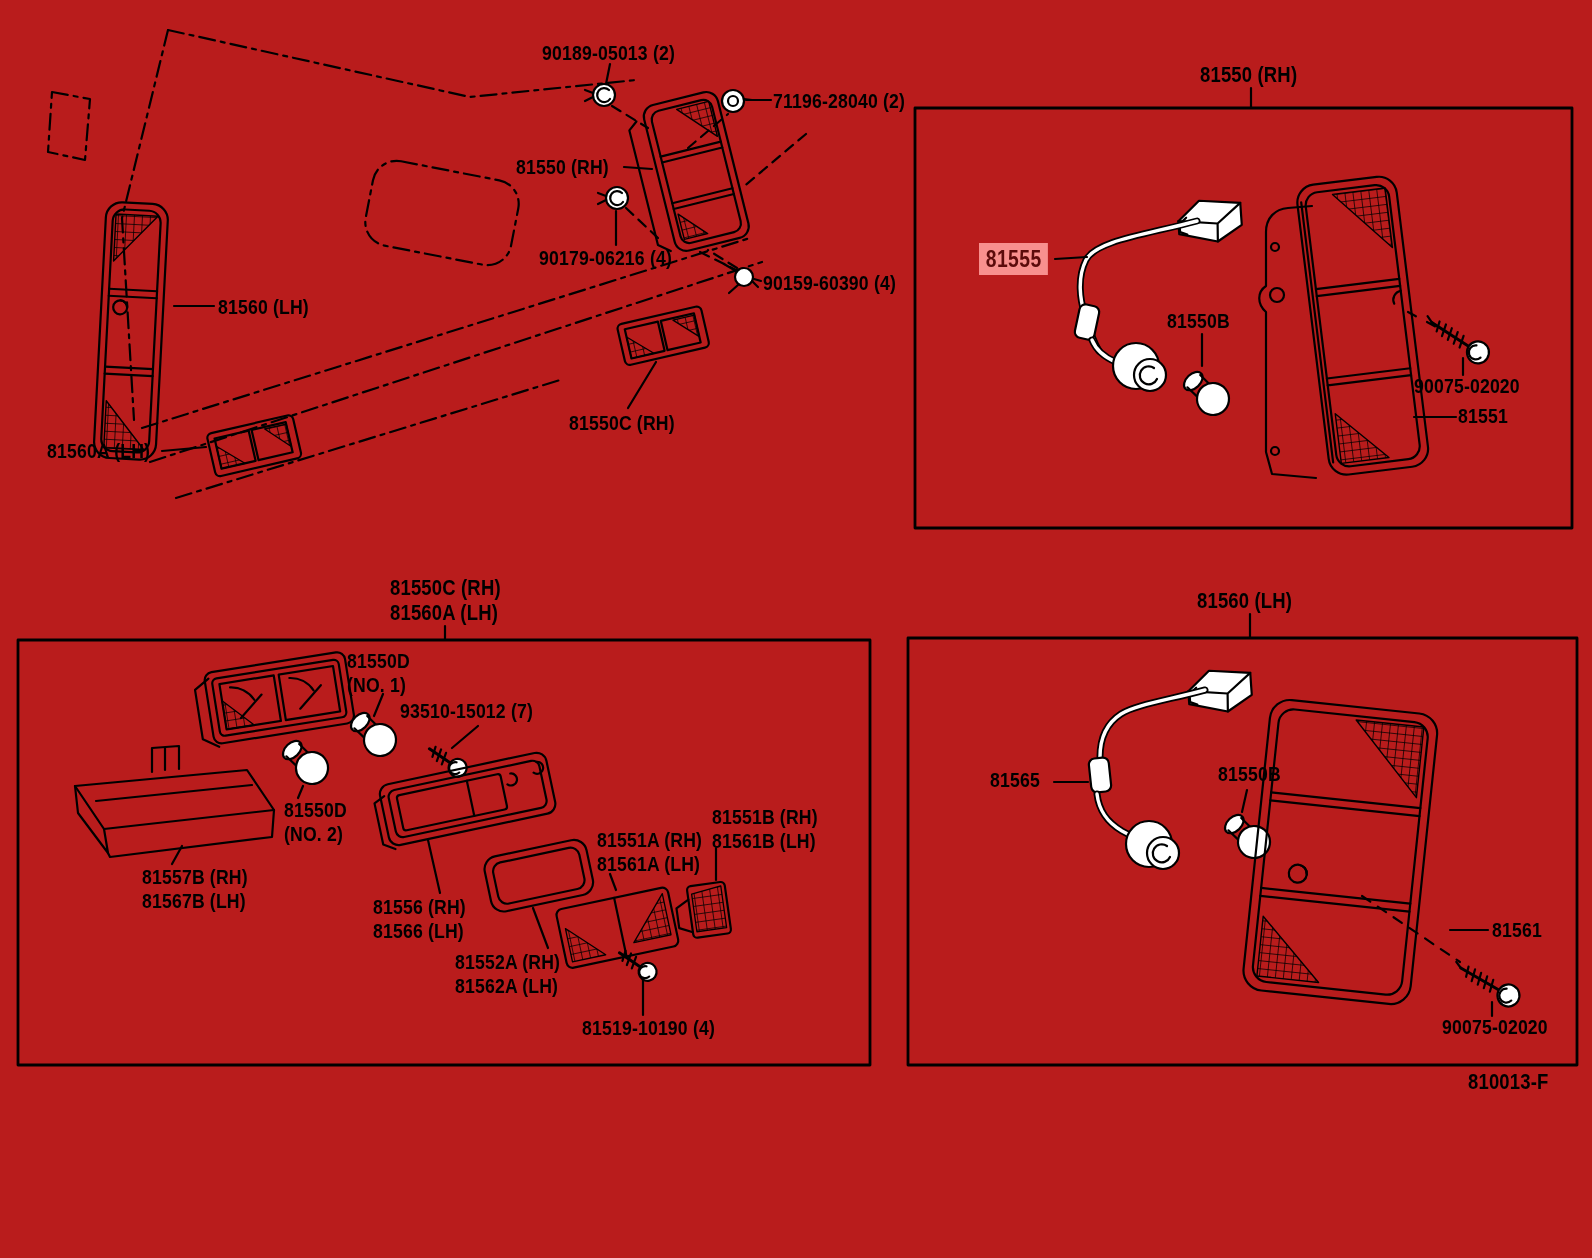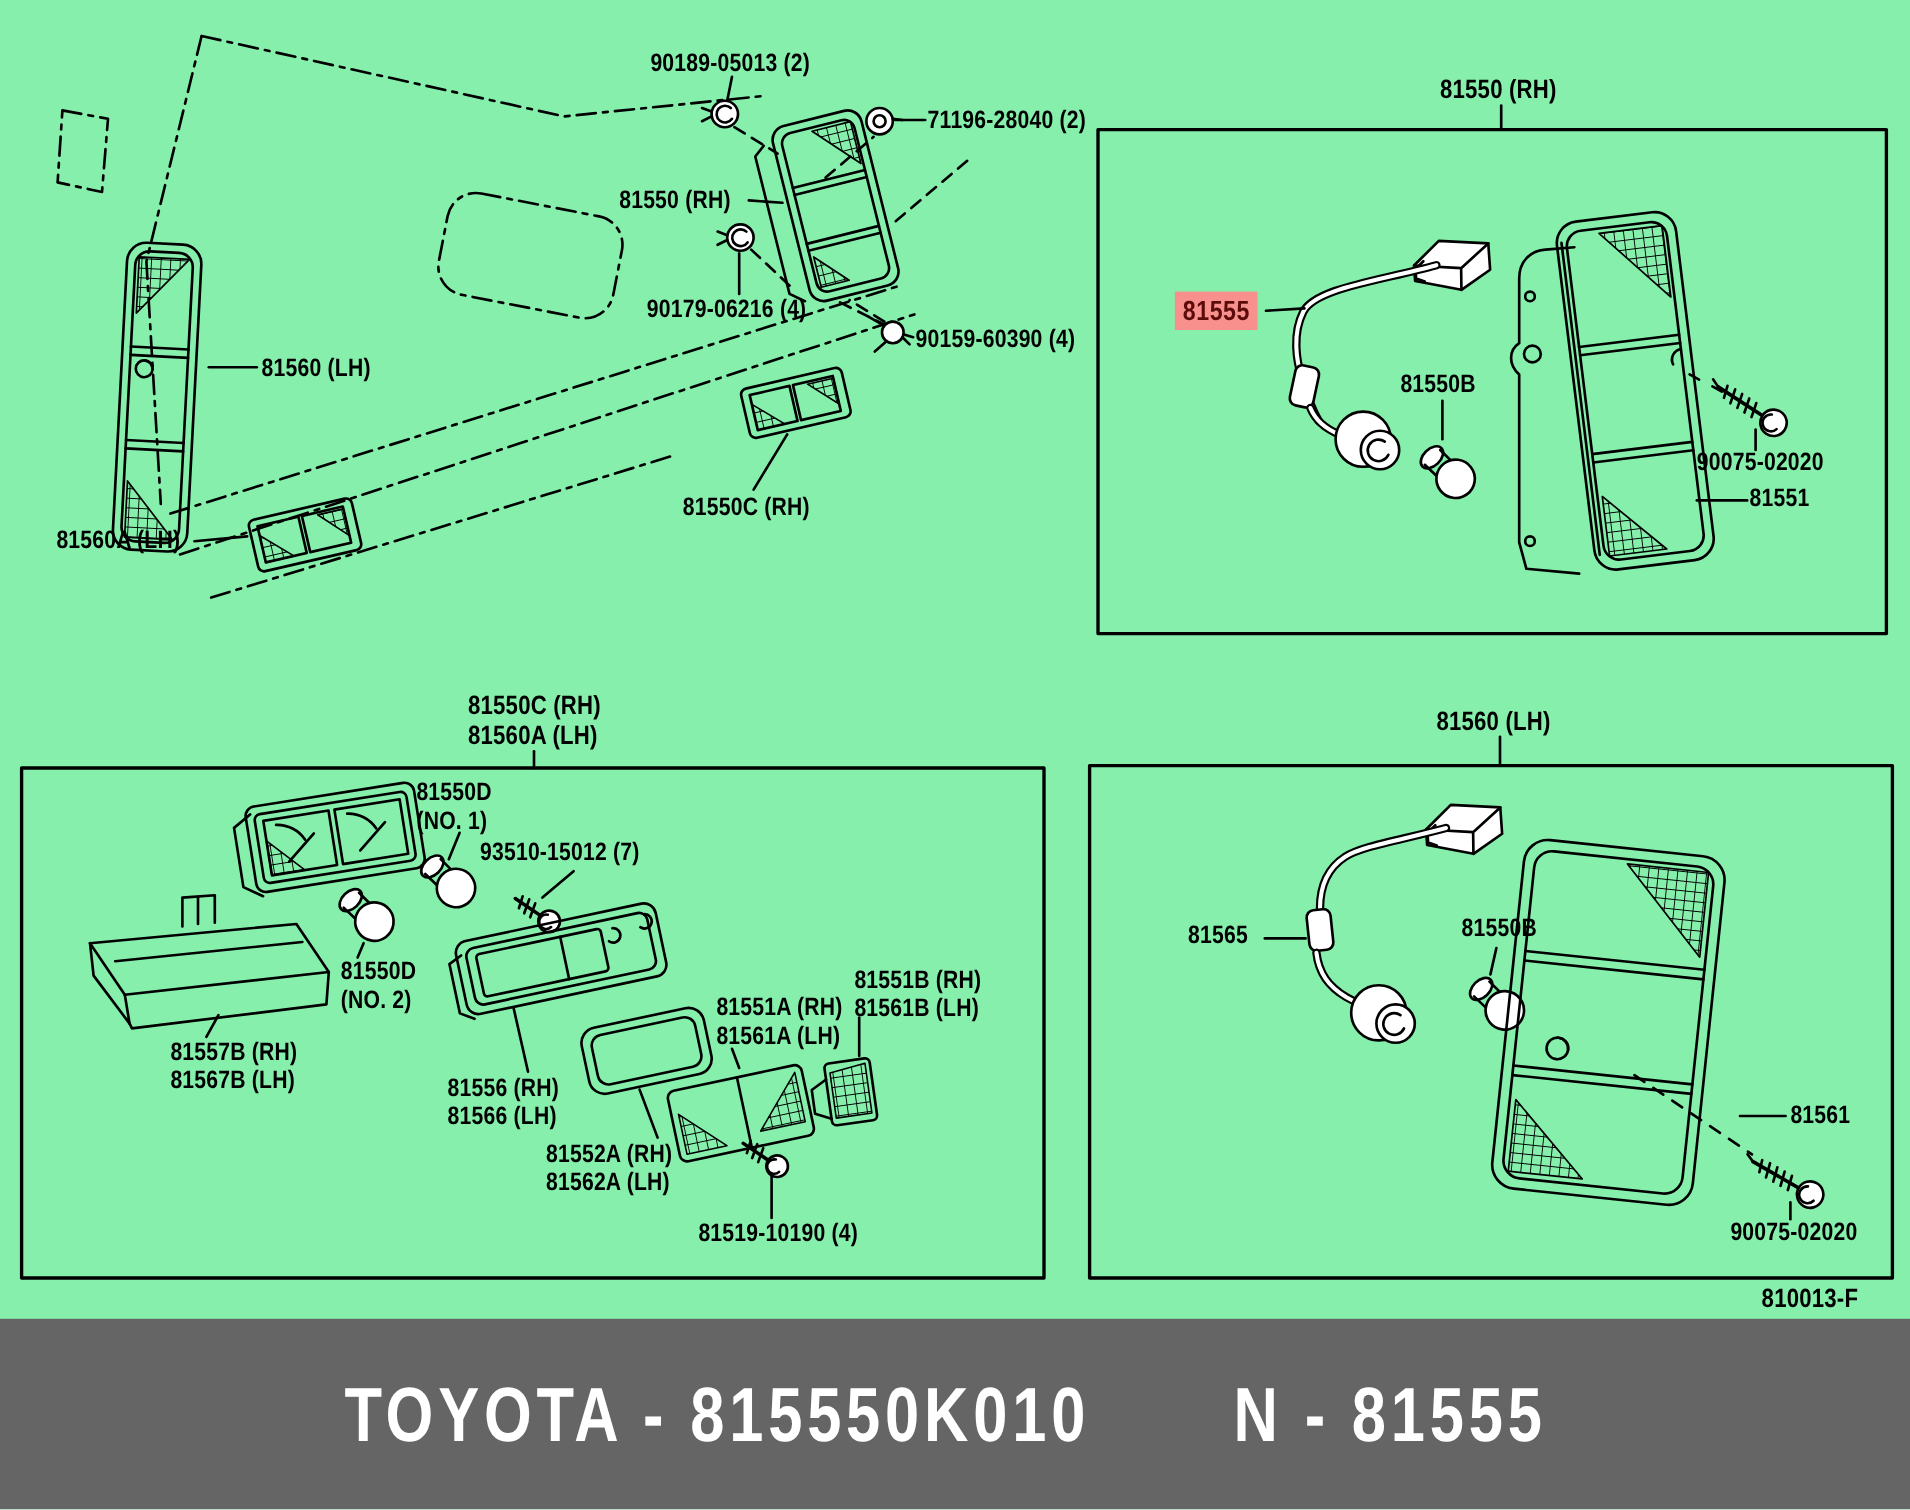--- a/index.html
+++ b/index.html
@@ -1,16 +1,16 @@
 <!DOCTYPE html>
 <html><head>
 <meta charset="utf-8">
 <style>
   html,body{margin:0;padding:0;background:#fff;}
-  #page{position:relative;width:1592px;height:1258px;background:#86efac;overflow:hidden;
+  #page{position:relative;width:1592px;height:1258px;background:#b91c1c;overflow:hidden;
         font-family:"Liberation Sans",sans-serif;}
   .lbl{position:absolute;font:700 21px/1.14 "Liberation Sans",sans-serif;color:#000;
        transform:scaleX(.84);transform-origin:0 0;white-space:nowrap;letter-spacing:.2px;}
   .lbl span{display:block;}
   .ttl{font-size:22px;}
   .hl{position:absolute;background:#f8908e;color:#5c0b0b;
       font:700 23px/1 "Liberation Sans",sans-serif;padding:5px 8px 4px 8px;
       transform:scaleX(.84);transform-origin:0 0;letter-spacing:.5px;}
   #banner{position:absolute;left:0;top:1099px;width:1592px;height:159px;background:#656565;}
   .banner-text{position:absolute;color:#fff;font:700 64px/1 "Liberation Sans",sans-serif;
@@ -317,18 +317,14 @@
 <div class="lbl" style="left:582px;top:1016px">81519-10190 (4)</div>
 
 <div class="lbl ttl" style="left:1197px;top:588px">81560 (LH)</div>
 <div class="lbl" style="left:990px;top:768px">81565</div>
 <div class="lbl" style="left:1218px;top:762px">81550B</div>
 <div class="lbl" style="left:1492px;top:918px">81561</div>
 <div class="lbl" style="left:1442px;top:1015px">90075-02020</div>
 
 <div class="lbl ttl" style="left:1468px;top:1069px">810013-F</div>
 
-<div id="banner" style="background: rgb(101, 101, 101);">
-  <span class="banner-text" style="left: 287px; top: 48px; color: rgb(255, 255, 255);">TOYOTA - 815550K010</span>
-  <span class="banner-text" style="left: 1028px; top: 48px; color: rgb(255, 255, 255);">N - 81555</span>
-</div>
 
 </div>
 
 </body></html>

